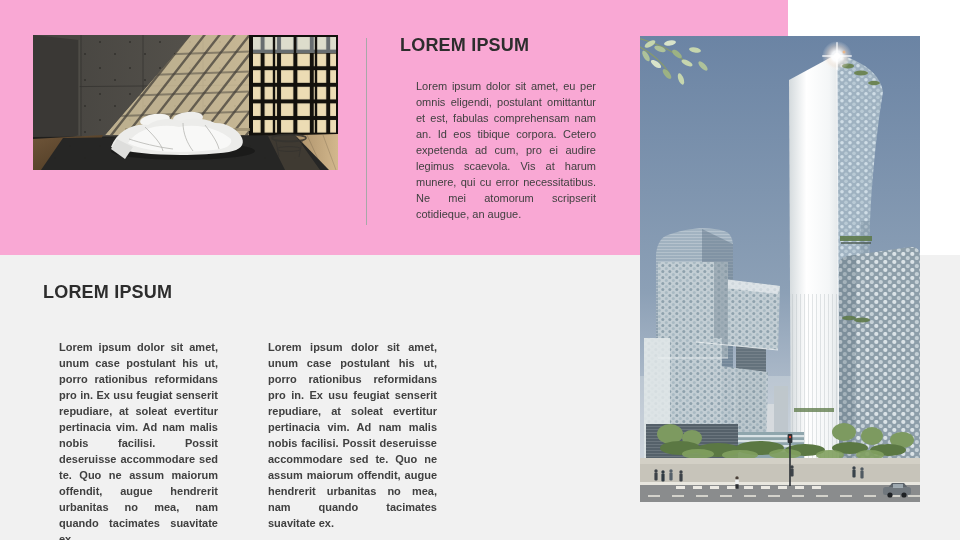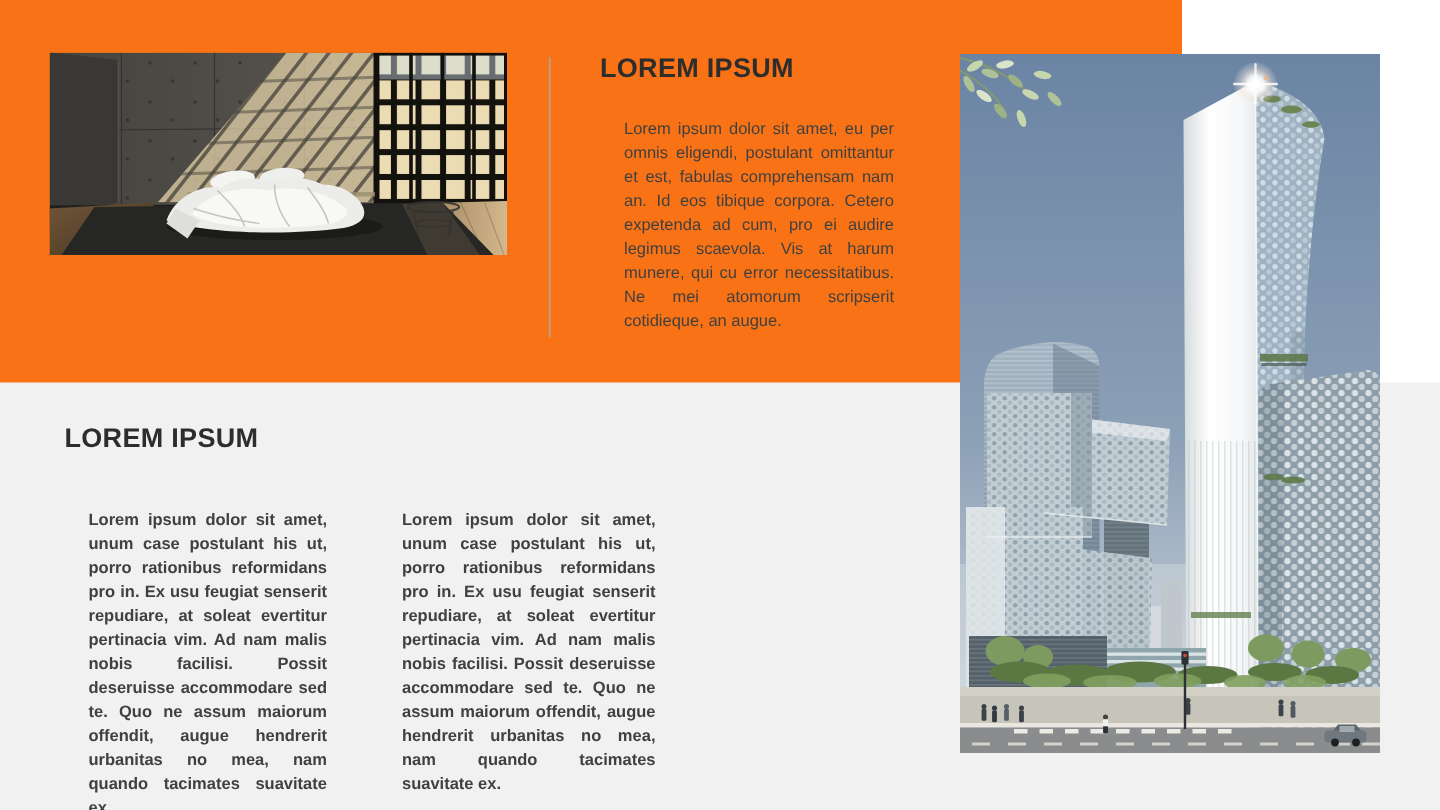--- a/index.html
+++ b/index.html
@@ -1,17 +1,17 @@
 <!DOCTYPE html>
 <html><head>
 <meta charset="utf-8">
 <style>
   html,body{margin:0;padding:0;background:#ffffff;}
   body{width:960px;height:540px;overflow:hidden;font-family:"Liberation Sans",sans-serif;}
-  .slide{position:relative;width:788px;height:540px;background:#f97316;}
+  .slide{position:relative;width:788px;height:540px;background:#f9a8d4;}
   .band{position:absolute;left:0;top:255px;width:960px;height:285px;background:#f1f1f1;}
   .photo{position:absolute;overflow:hidden;}
   .photo-interior{left:33px;top:35px;width:305px;height:135px;}
   .photo-towers{left:640px;top:36px;width:280px;height:466px;}
   .vdivider{position:absolute;left:366px;top:38px;width:1px;height:187px;background:#a8a8a8;}
   .txt{position:absolute;color:#404040;}
   .txt h2{margin:0;font-size:18px;line-height:19px;font-weight:700;color:#2d2d2d;letter-spacing:.2px;}
   .txt p{margin:16px;font-size:11px;line-height:16px;text-align:justify;color:#404040;}
   .top-text{left:400px;top:36px;width:212px;}
   .top-text h2{margin-bottom:23px;}

